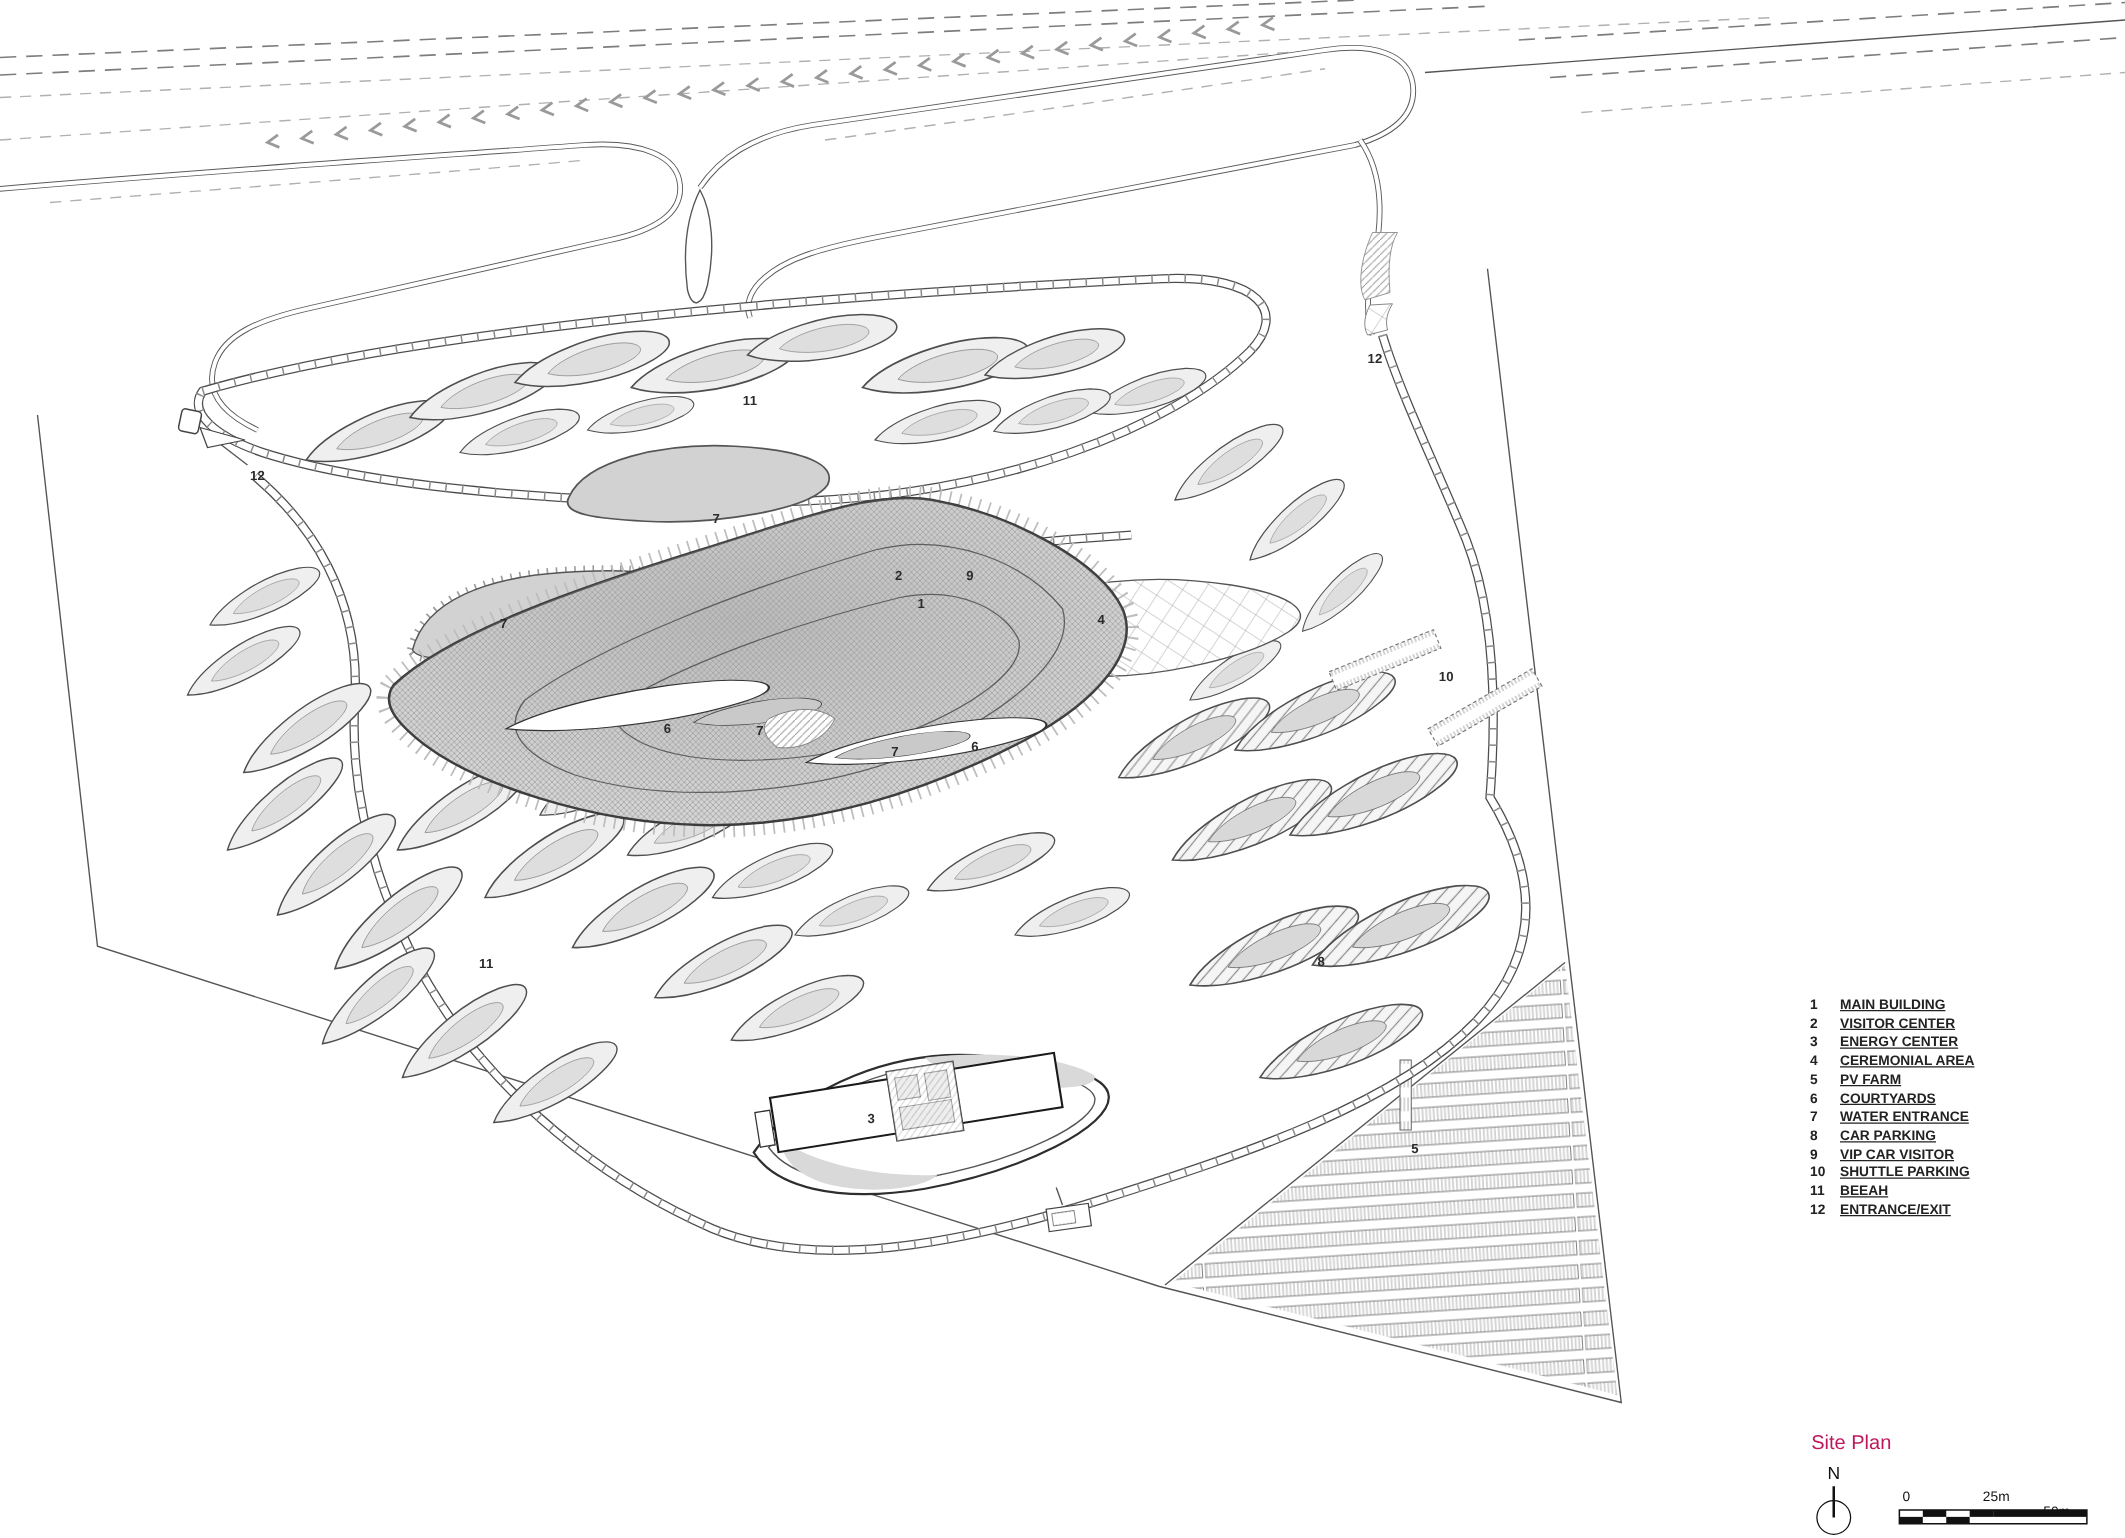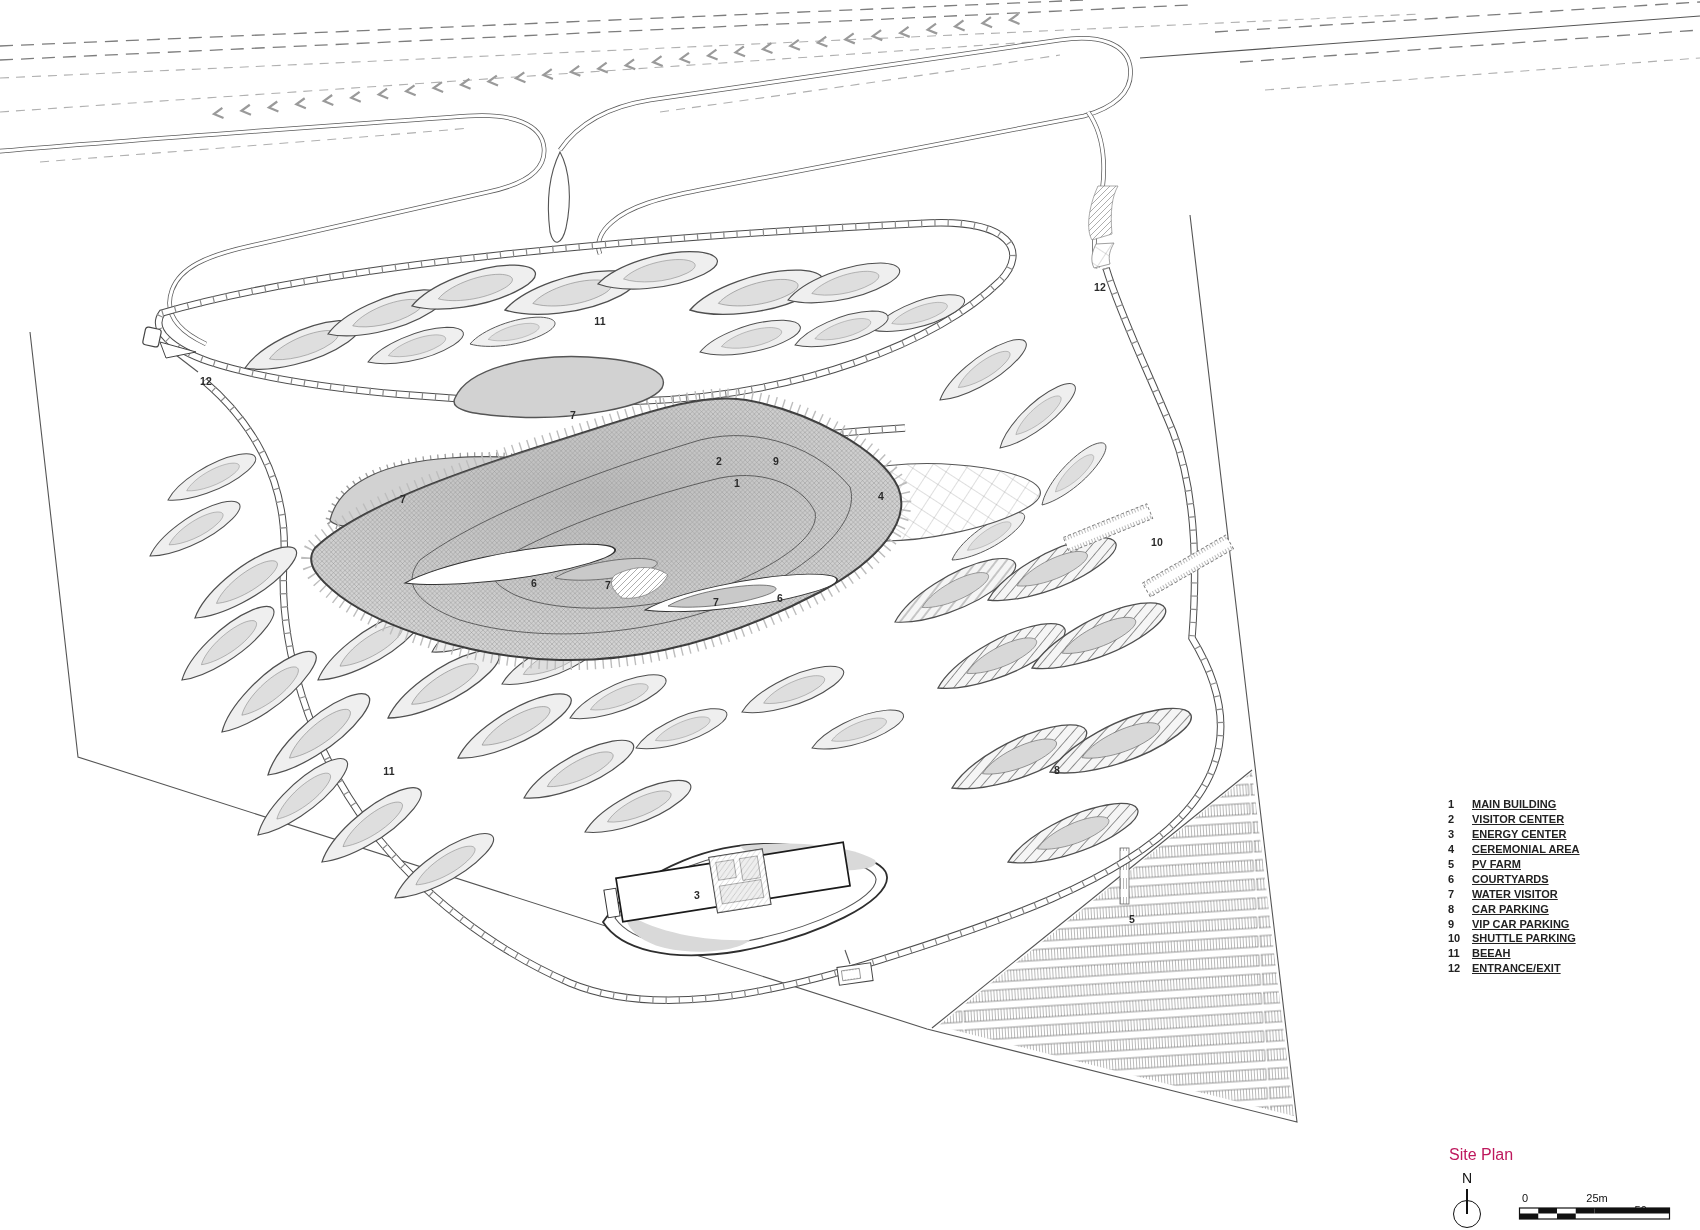--- a/index.html
+++ b/index.html
@@ -490,29 +490,29 @@
       <div class="lrow">
         <span class="lnum">5</span>
         <span class="llab">PV FARM</span>
       </div>
       <div class="lrow">
         <span class="lnum">6</span>
         <span class="llab">COURTYARDS</span>
       </div>
       <div class="lrow">
         <span class="lnum">7</span>
-        <span class="llab">WATER VISITOR</span>
+        <span class="llab">WATER ENTRANCE</span>
       </div>
       <div class="lrow">
         <span class="lnum">8</span>
         <span class="llab">CAR PARKING</span>
       </div>
       <div class="lrow">
         <span class="lnum">9</span>
-        <span class="llab">VIP CAR PARKING</span>
+        <span class="llab">VIP CAR VISITOR</span>
       </div>
       <div class="lrow">
         <span class="lnum">10</span>
         <span class="llab">SHUTTLE PARKING</span>
       </div>
       <div class="lrow">
         <span class="lnum">11</span>
         <span class="llab">BEEAH</span>
       </div>
       <div class="lrow">

